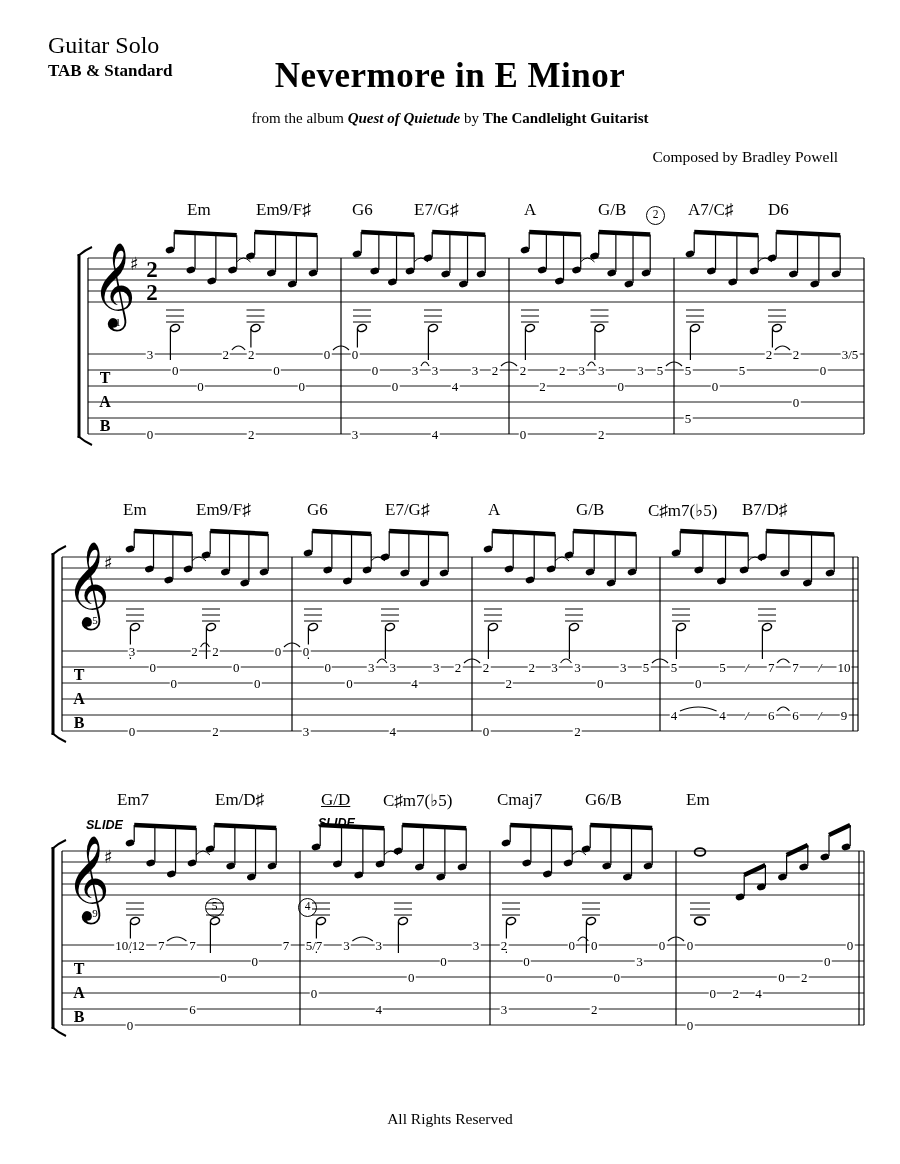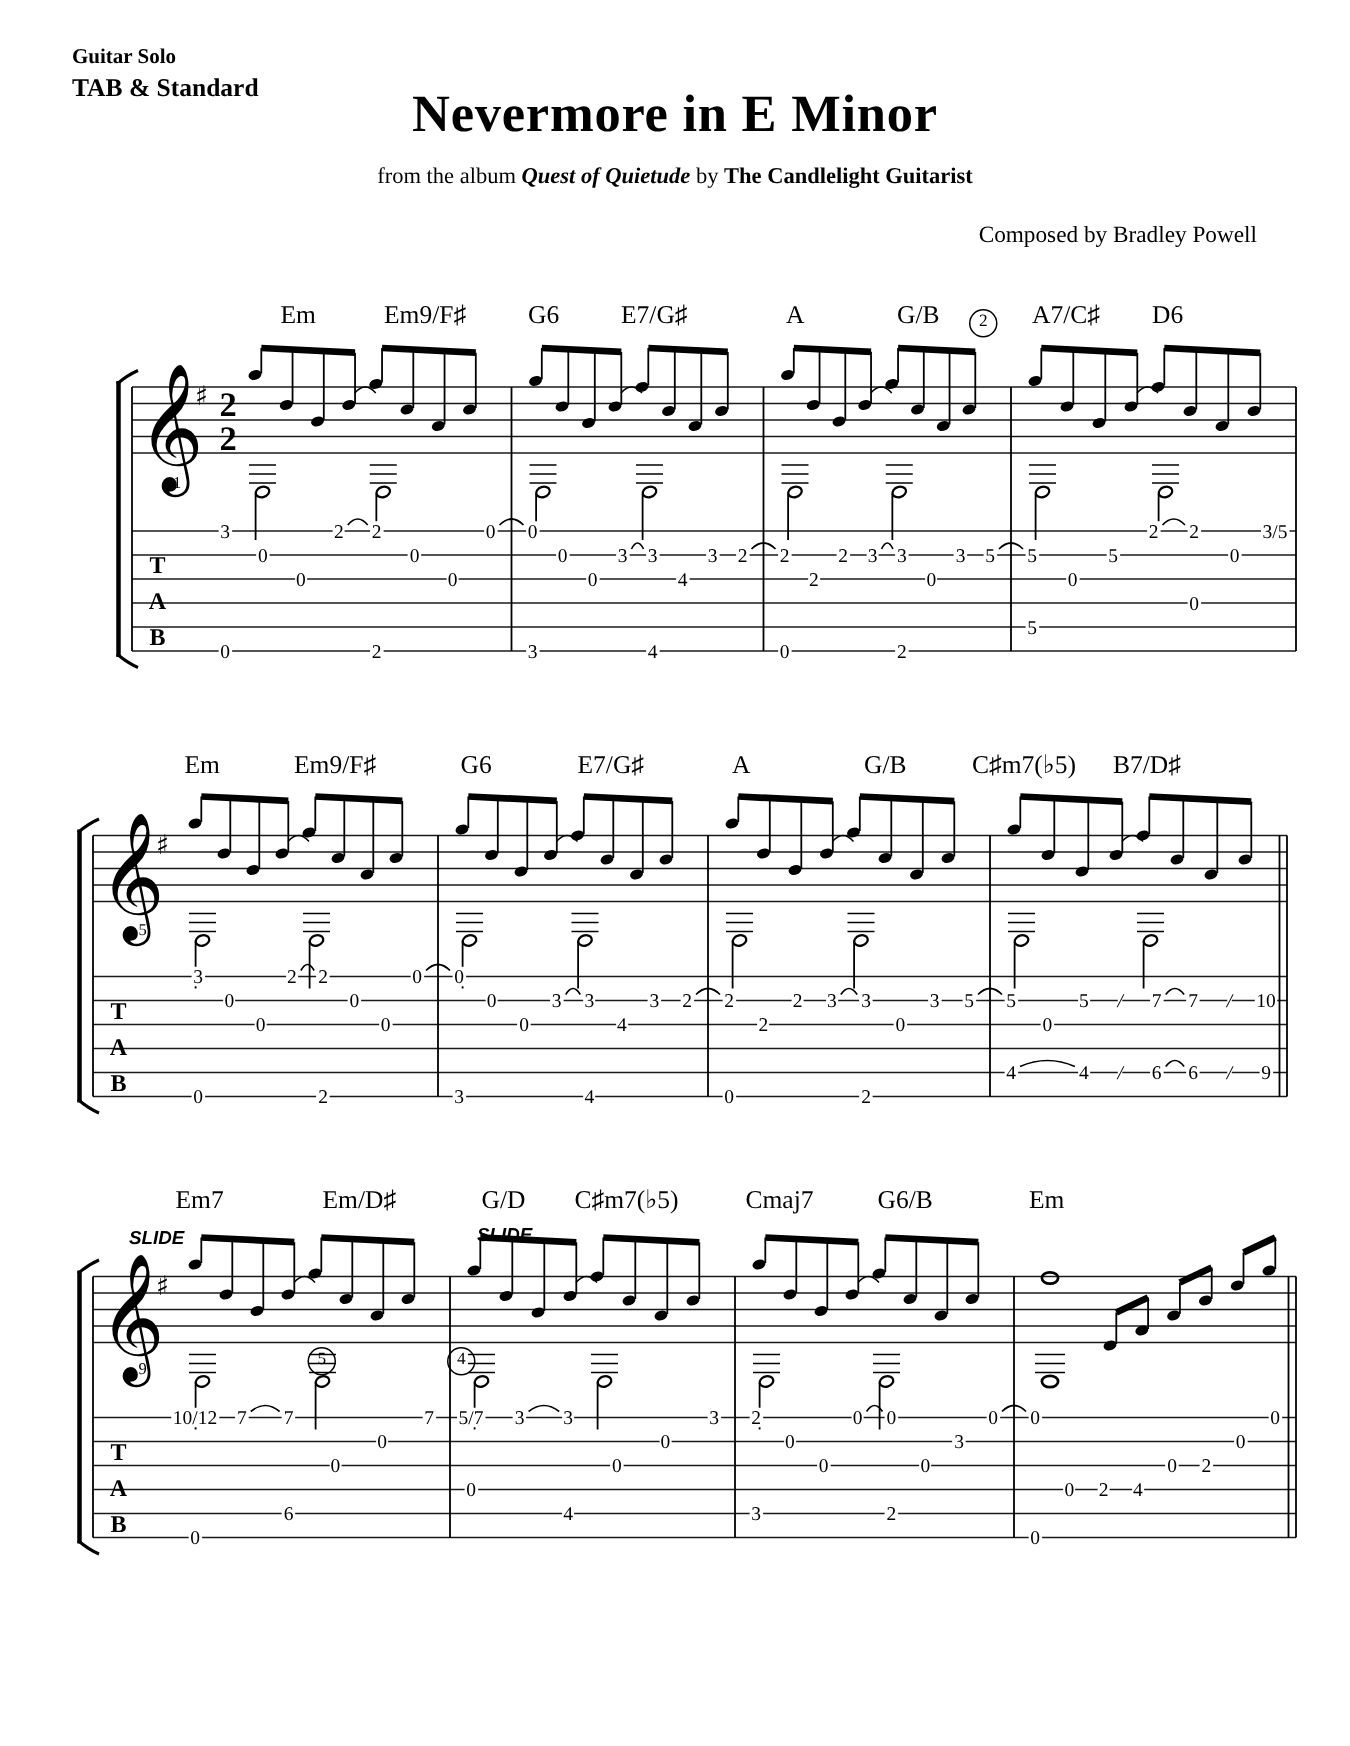--- a/index.html
+++ b/index.html
@@ -1,20 +1,20 @@
 <!DOCTYPE html>
 <html><head>
 <meta charset="utf-8">
 <style>
   html,body{margin:0;padding:0;background:#e8e8e8;}
   .page{position:relative;width:900px;height:1164px;background:#ffffff;margin:0 auto;
         font-family:"Liberation Serif","DejaVu Serif","DejaVu Sans",serif;color:#000;overflow:hidden;}
   .abs{position:absolute;white-space:nowrap;}
   .hdr-left{left:48px;top:30px;line-height:1.25;}
-  .hdr-left .l1{font-size:14px;font-weight:bold;}
+  .hdr-left .l1{font-size:24px;font-weight:normal;}
   .hdr-left .l2{font-size:17px;font-weight:bold;}
   .title{left:0;right:0;top:56px;text-align:center;font-size:35px;font-weight:bold;letter-spacing:.5px;}
   .subtitle{left:0;right:0;top:110px;text-align:center;font-size:15px;}
   .subtitle .album{font-style:italic;font-weight:bold;}
   .subtitle .artist{font-weight:bold;}
   .composer{right:62px;top:148px;font-size:15.5px;}
   .tempo{left:96px;top:158px;width:110px;height:40px;}
   .tempo .eq{position:absolute;left:26px;top:12px;font-size:15px;font-weight:bold;font-style:italic;}
   .footer-line{left:0;right:0;text-align:center;}
   .f1{top:1064px;font-size:17px;font-weight:bold;}
@@ -592,21 +592,21 @@
       <span class="fret slide" style="left: 819.714px; top: 667px;">/</span>
       <span class="fret slide" style="left: 819.714px; top: 715px;">/</span>
       <span class="fret" style="left: 844px; top: 667px;">10</span>
       <span class="fret" style="left: 844px; top: 715px;">9</span>
       <span class="mnum" style="left: 95px; top: 913px;">9</span>
       <span class="tab-letter" style="left: 79px; top: 969px;">T</span>
       <span class="tab-letter" style="left: 79px; top: 993px;">A</span>
       <span class="tab-letter" style="left: 79px; top: 1017px;">B</span>
       <span class="chord" style="left: 117px; top: 790px;">Em7</span>
       <span class="chord" style="left: 215px; top: 790px;">Em/D♯</span>
-      <span class="chord" style="left: 321px; top: 790px;">G/D</span>
+      <span class="chord" style="left: 321px; top: 790px; text-decoration: underline;">G/D</span>
       <span class="chord" style="left: 383px; top: 790px;">C♯m7(♭5)</span>
       <span class="chord" style="left: 497px; top: 790px;">Cmaj7</span>
       <span class="chord" style="left: 585px; top: 790px;">G6/B</span>
       <span class="chord" style="left: 686px; top: 790px;">Em</span>
       <span class="circled" style="left: 205px; top: 898px;">5</span>
       <span class="circled" style="left: 298px; top: 898px;">4</span>
       <span class="slide-label" style="left: 86px; top: 818px;">SLIDE</span>
       <span class="slide-label" style="left: 318px; top: 816px;">SLIDE</span>
       <span class="fret" style="left: 130px; top: 945px;">10/12</span>
       <span class="fret" style="left: 130px; top: 1025px;">0</span>
@@ -638,14 +638,15 @@
       <span class="fret" style="left: 690px; top: 1025px;">0</span>
       <span class="fret" style="left: 712.857px; top: 993px;">0</span>
       <span class="fret" style="left: 735.714px; top: 993px;">2</span>
       <span class="fret" style="left: 758.571px; top: 993px;">4</span>
       <span class="fret" style="left: 781.429px; top: 977px;">0</span>
       <span class="fret" style="left: 804.286px; top: 977px;">2</span>
       <span class="fret" style="left: 827.143px; top: 961px;">0</span>
       <span class="fret" style="left: 850px; top: 945px;">0</span>
     </div>
 
+  <div class="abs footer-line f3">All Rights Reserved</div>
 
 </div>
 
 </body></html>

